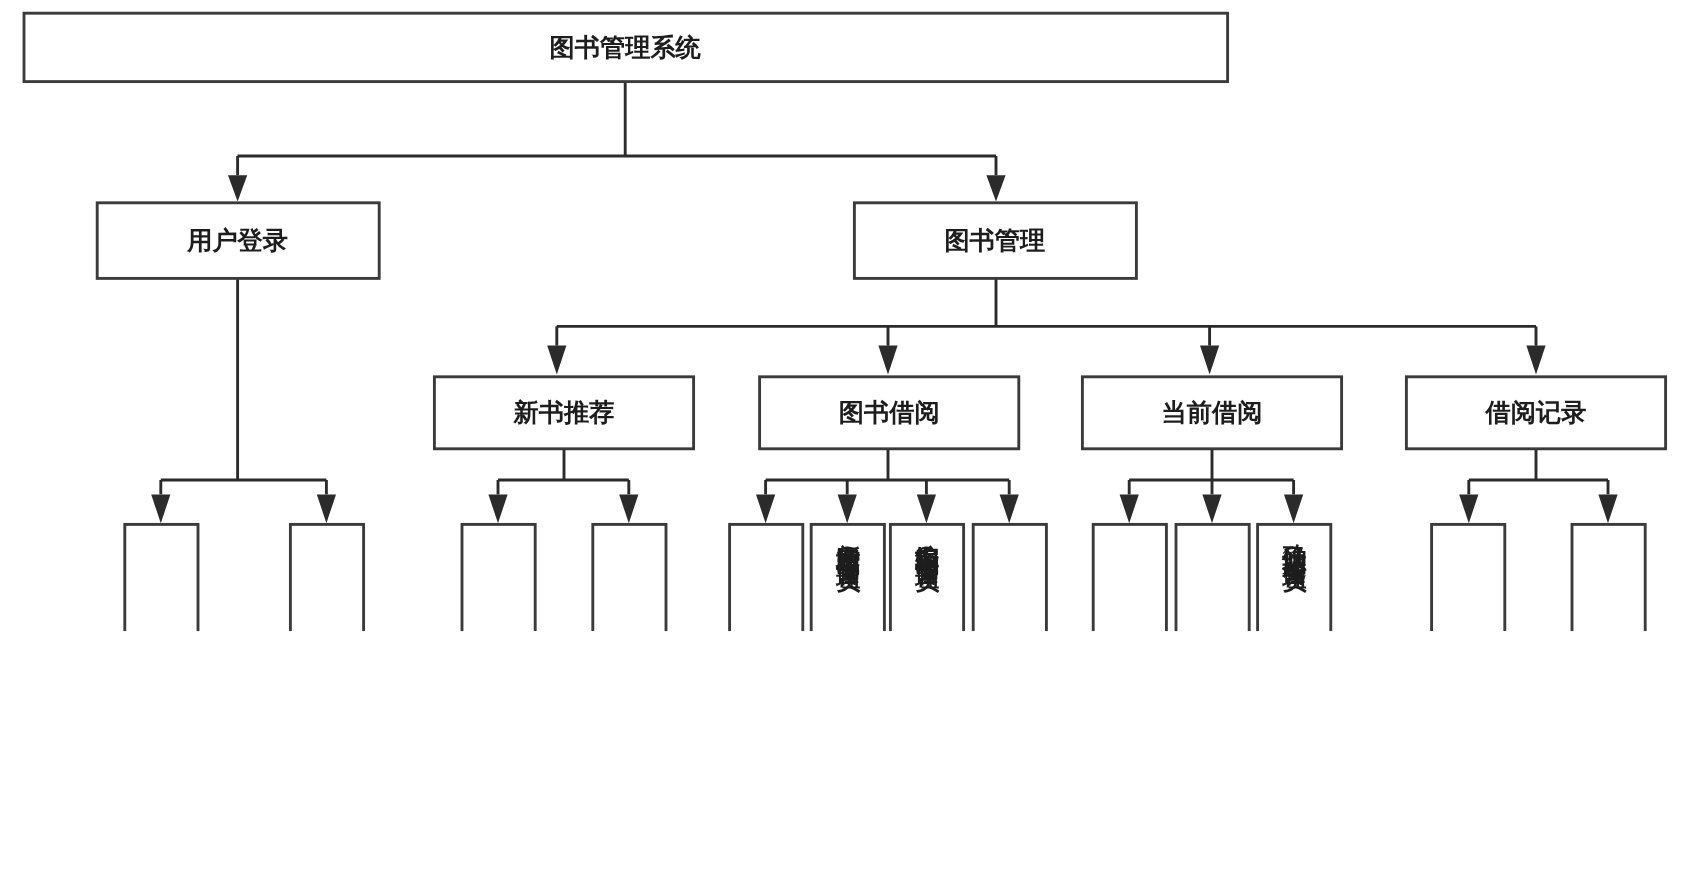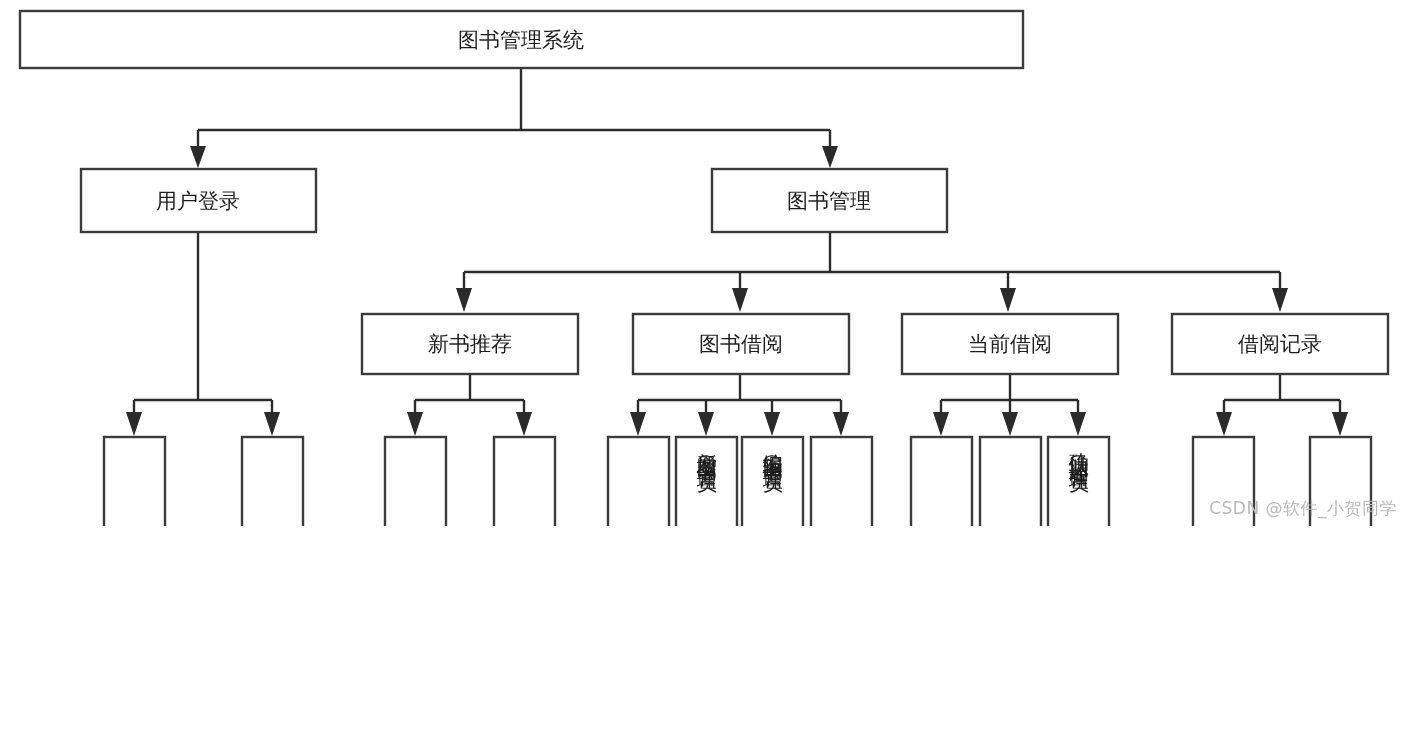--- a/index.html
+++ b/index.html
@@ -9,20 +9,21 @@
   }
   body {
     font-family: "DejaVu Sans", "Liberation Sans", sans-serif;
   }
   #diagram-root {
     position: relative;
     width: 1405px;
     height: 526px;
     background: #ffffff;
     overflow: hidden;
+    font-weight: bold;
   }
   svg#tree-svg {
     position: absolute;
     left: 0;
     top: 0;
     width: 1405px;
     height: 747px;
   }
   .node-box {
     fill: #ffffff;
@@ -233,15 +234,14 @@
     <span class="leaf-label">确认归还（管理员）</span>
   </div>
 
   <div class="leaf-label-wrap" style="left:1193px; top:437px; width:61px; height:298px;">
     <span class="leaf-label">新增借阅记录</span>
   </div>
   <div class="leaf-label-wrap" style="left:1310px; top:437px; width:61px; height:298px;">
     <span class="leaf-label">查询借阅记录</span>
   </div>
 
-  <div class="watermark">CSDN @软件_小贺同学</div>
 
 </div>
 
 </body></html>

